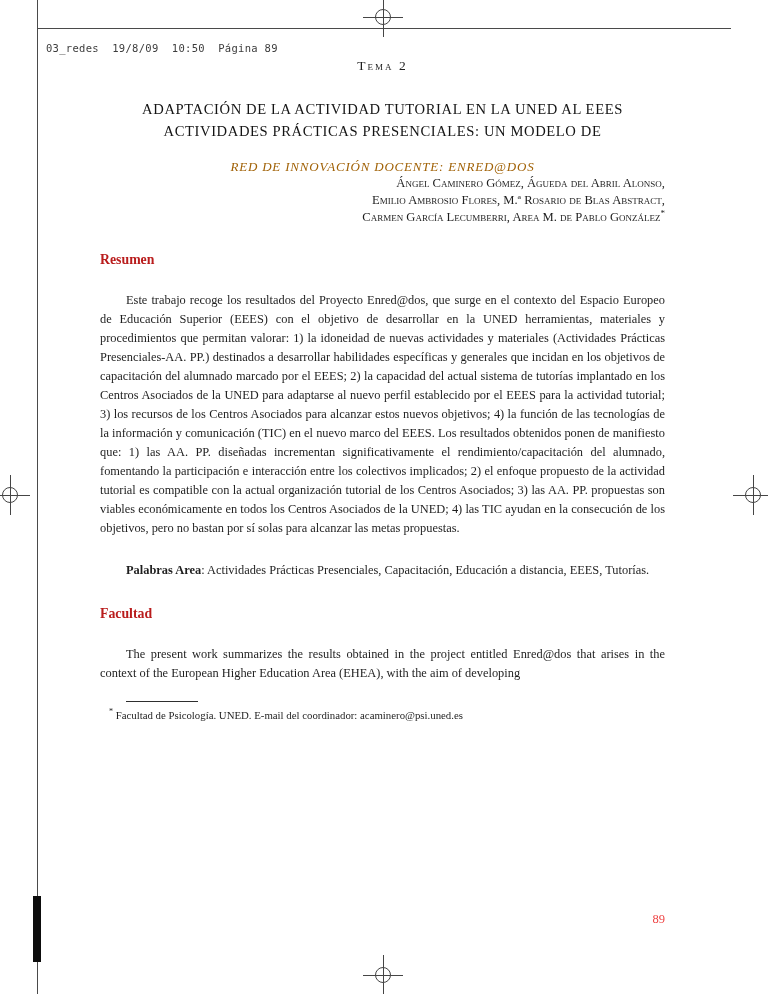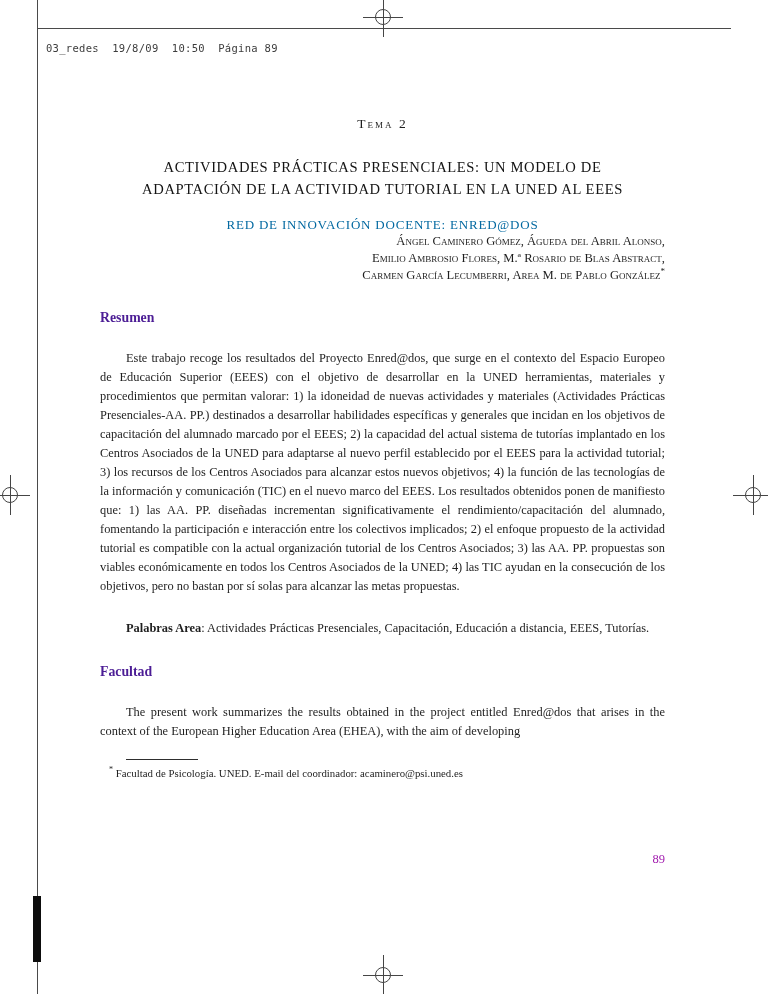--- a/index.html
+++ b/index.html
@@ -81,21 +81,21 @@
   .regmark-bottom { left: 375px; top: 967px; }
   .regmark-left   { left: 2px;   top: 487px; }
   .regmark-right  { left: 745px; top: 487px; }
 
   
   .content {
     position: absolute;
     left: 100px;
     top: 0;
     width: 565px;
-    padding-top: 116px;
+    padding-top: 58px;
   }
   .kicker {
     text-align: center;
     font-variant: small-caps;
     font-size: 13.5px;
     letter-spacing: 2px;
   }
   .title {
     margin: 24px 0 0 0;
     text-align: center;
@@ -104,39 +104,40 @@
     letter-spacing: 0.6px;
     line-height: 22px;
     color: #141414;
   }
   .title .tline { display: block; }
   .subtitle {
     margin-top: 17px;
     text-align: center;
     font-size: 13px;
     letter-spacing: 0.8px;
-    color: #0369a1;
+    color: #a16207;
+    font-style: italic;
   }
   .authors {
     text-align: right;
     font-size: 12.6px;
     line-height: 17px;
     font-variant: small-caps;
   }
   .authors sup {
     font-variant: normal;
     font-size: 9px;
     vertical-align: super;
     line-height: 0;
   }
   .section-heading {
     margin: 26px 0 0 0;
     font-size: 13.8px;
     font-weight: bold;
-    color: #4c1d95;
+    color: #b91c1c;
   }
   .body-text {
     margin: 23px 0 0 0;
     font-size: 12.4px;
     line-height: 19px;
     text-align: justify;
     text-indent: 26px;
   }
   .footnote-rule {
     margin: 18px 0 0 26px;
@@ -149,24 +150,24 @@
     font-size: 10.8px;
     line-height: 15px;
   }
   .footnote sup {
     font-size: 8px;
     vertical-align: super;
     line-height: 0;
   }
   .page-number {
     position: absolute;
-    top: 852px;
+    top: 912px;
     right: 103px;
     font-size: 12.5px;
-    color: #a21caf;
+    color: #ef4444;
   }
 </style>
 </head>
 <body>
 
 <div>
 
   <div class="printer-header">03_redes  19/8/09  10:50  Página 89</div>
   <div class="rule-top"></div>
   <div class="rule-left"></div>
@@ -174,22 +175,22 @@
   <div class="regmark regmark-bottom"></div>
   <div class="regmark regmark-left"></div>
   <div class="regmark regmark-right"></div>
   <div class="black-bar"></div>
 
   <div class="content">
 
     <div class="kicker">Tema 2</div>
 
     <h1 class="title">
+      <span class="tline">ADAPTACIÓN DE LA ACTIVIDAD TUTORIAL EN LA UNED AL EEES</span>
       <span class="tline">ACTIVIDADES PRÁCTICAS PRESENCIALES: UN MODELO DE</span>
-      <span class="tline">ADAPTACIÓN DE LA ACTIVIDAD TUTORIAL EN LA UNED AL EEES</span>
     </h1>
 
     <div class="subtitle">RED DE INNOVACIÓN DOCENTE: ENRED@DOS</div>
 
     <div class="authors">
       <div>Ángel Caminero Gómez, Águeda del Abril Alonso,</div>
       <div>Emilio Ambrosio Flores, M.ª Rosario de Blas Abstract,</div>
       <div><span>Carmen García Lecumberri, Area M. de Pablo González</span><sup>*</sup></div>
     </div>
 

